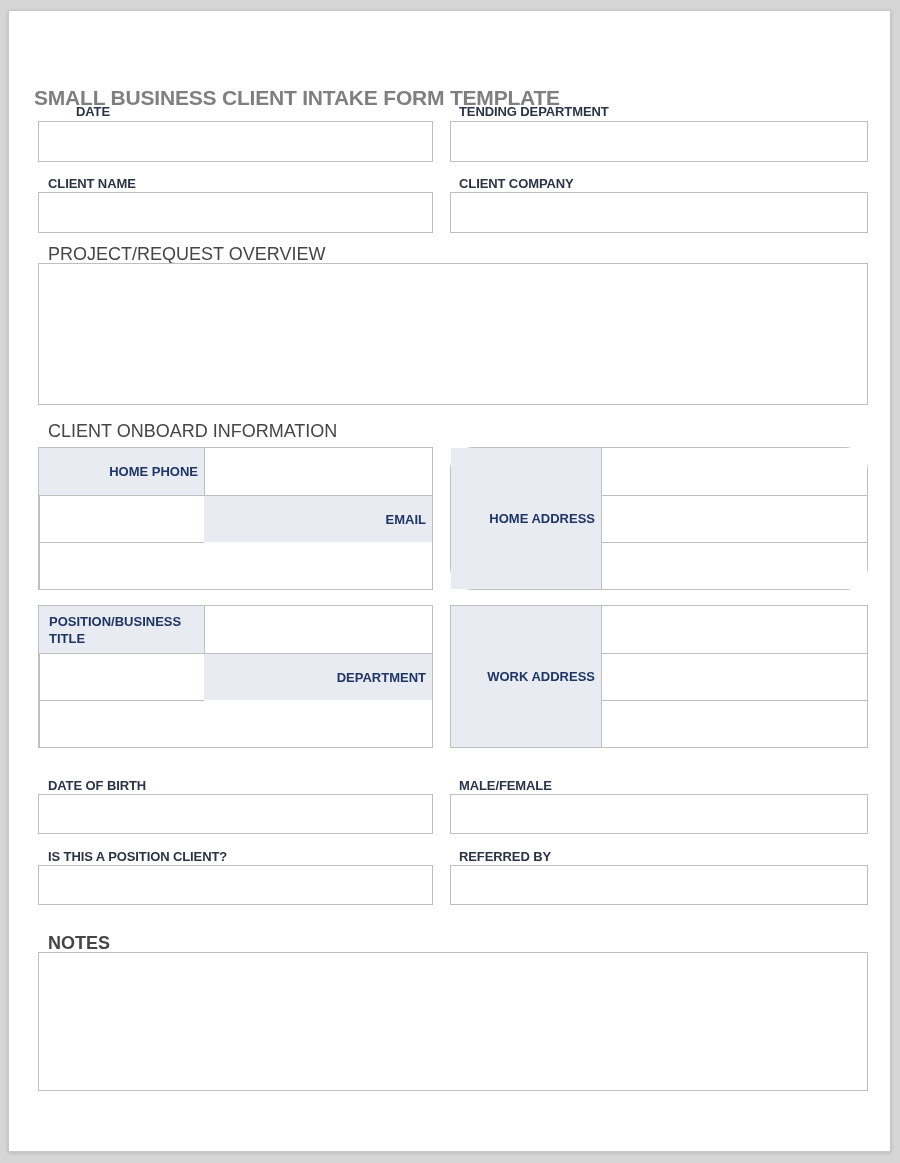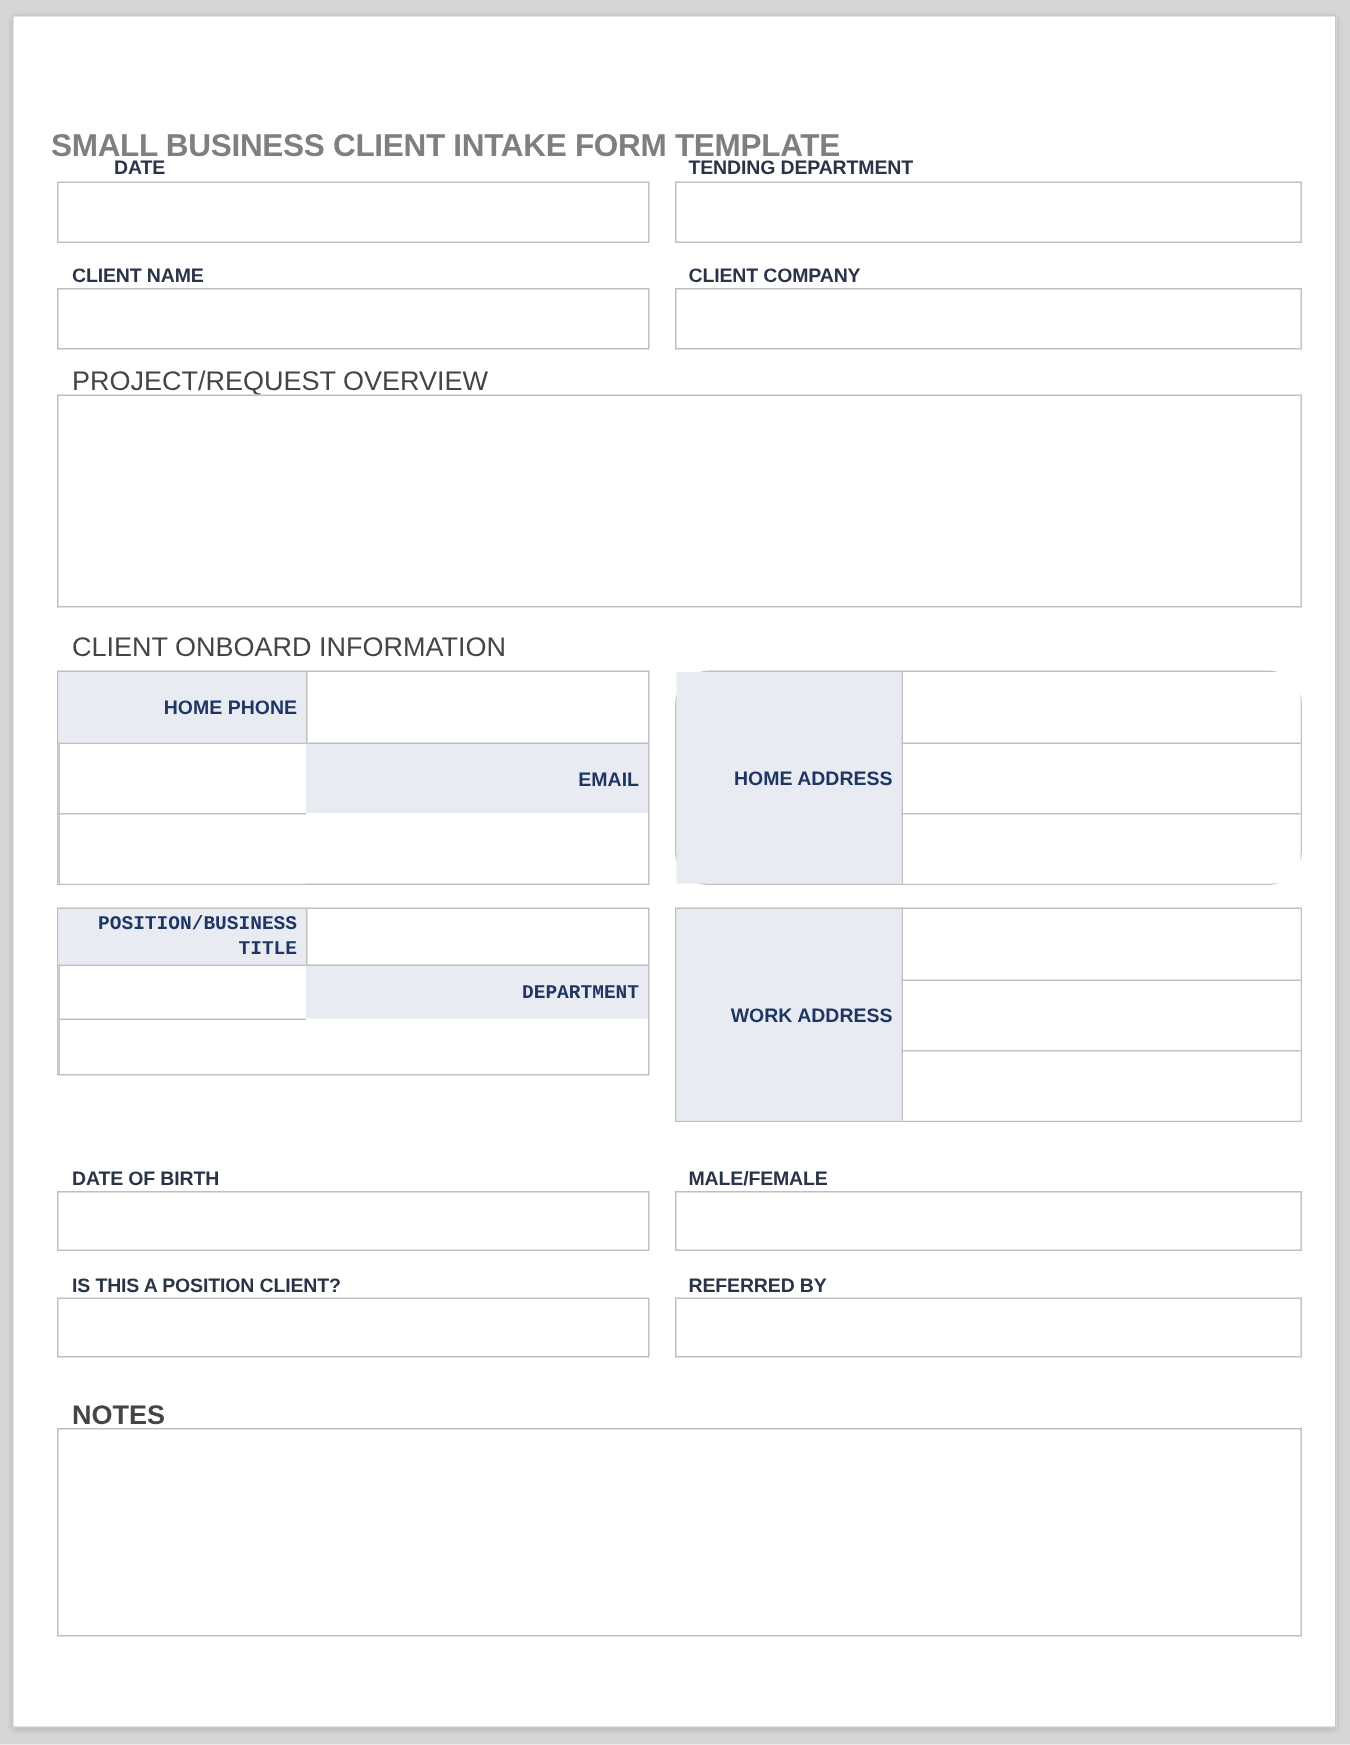--- a/index.html
+++ b/index.html
@@ -26,21 +26,21 @@
   }
   .box {
     border: 1px solid #bfbfbf; background: #fff; box-sizing: border-box;
   }
   .grid {
     border: 1px solid #bfbfbf; box-sizing: border-box; background: #fff;
     display: grid;
   }
   .cell-head {
     background: #e8ecf2; color: #1f3564; font-weight: bold; font-size: 13px;
-    display: flex; align-items: center; justify-content: flex-end; text-align: right;
+    display: flex; align-items: center; justify-content: flex-end; text-align: left;
     padding-right: 6px; box-sizing: border-box; line-height: 17px;
   }
   .cell-in { background: #fff; box-sizing: border-box; }
   .bl { border-left: 1px solid #bfbfbf; }
   .bt { border-top: 1px solid #bfbfbf; }
 </style>
 </head>
 <body>
 
 <div class="page"></div>
@@ -70,21 +70,21 @@
   <div class="cell-in bl bt"></div>
 </div>
 
 <div class="abs grid" style="left:450px;top:447px;width:418px;height:143px;grid-template-columns:150px 1fr;grid-template-rows:1fr 1fr 1fr;border-radius:23px;">
   <div class="cell-head" style="grid-row:1 / span 3;">HOME ADDRESS</div>
   <div class="cell-in bl"></div>
   <div class="cell-in bl bt"></div>
   <div class="cell-in bl bt"></div>
 </div>
 
-<div class="abs grid" style="left:38px;top:605px;width:395px;height:112px;grid-template-columns:165px 1fr;grid-template-rows:1fr 1fr 1fr;font-family:Liberation Mono, monospace;">
+<div class="abs grid" style="left:38px;top:605px;width:395px;height:143px;grid-template-columns:165px 1fr;grid-template-rows:1fr 1fr 1fr;">
   <div class="cell-head" style="padding-left:10px;">POSITION/BUSINESS TITLE</div>
   <div class="cell-in bl"></div>
   <div class="cell-in bl bt"></div>
   <div class="cell-head bt">DEPARTMENT</div>
   <div class="cell-in bl bt"></div>
 </div>
 
 <div class="abs grid" style="left:450px;top:605px;width:418px;height:143px;grid-template-columns:150px 1fr;grid-template-rows:1fr 1fr 1fr;">
   <div class="cell-head" style="grid-row:1 / span 3;">WORK ADDRESS</div>
   <div class="cell-in bl"></div>

